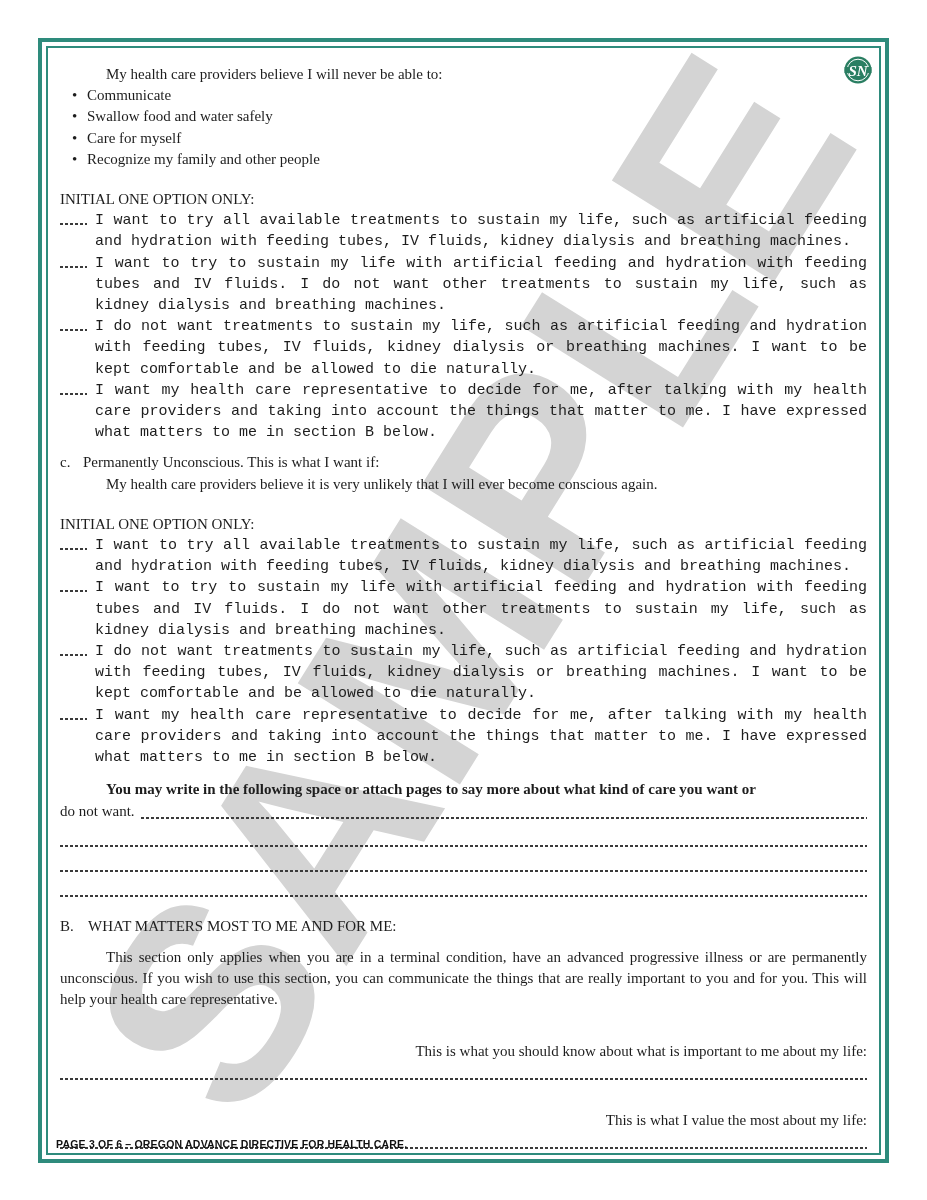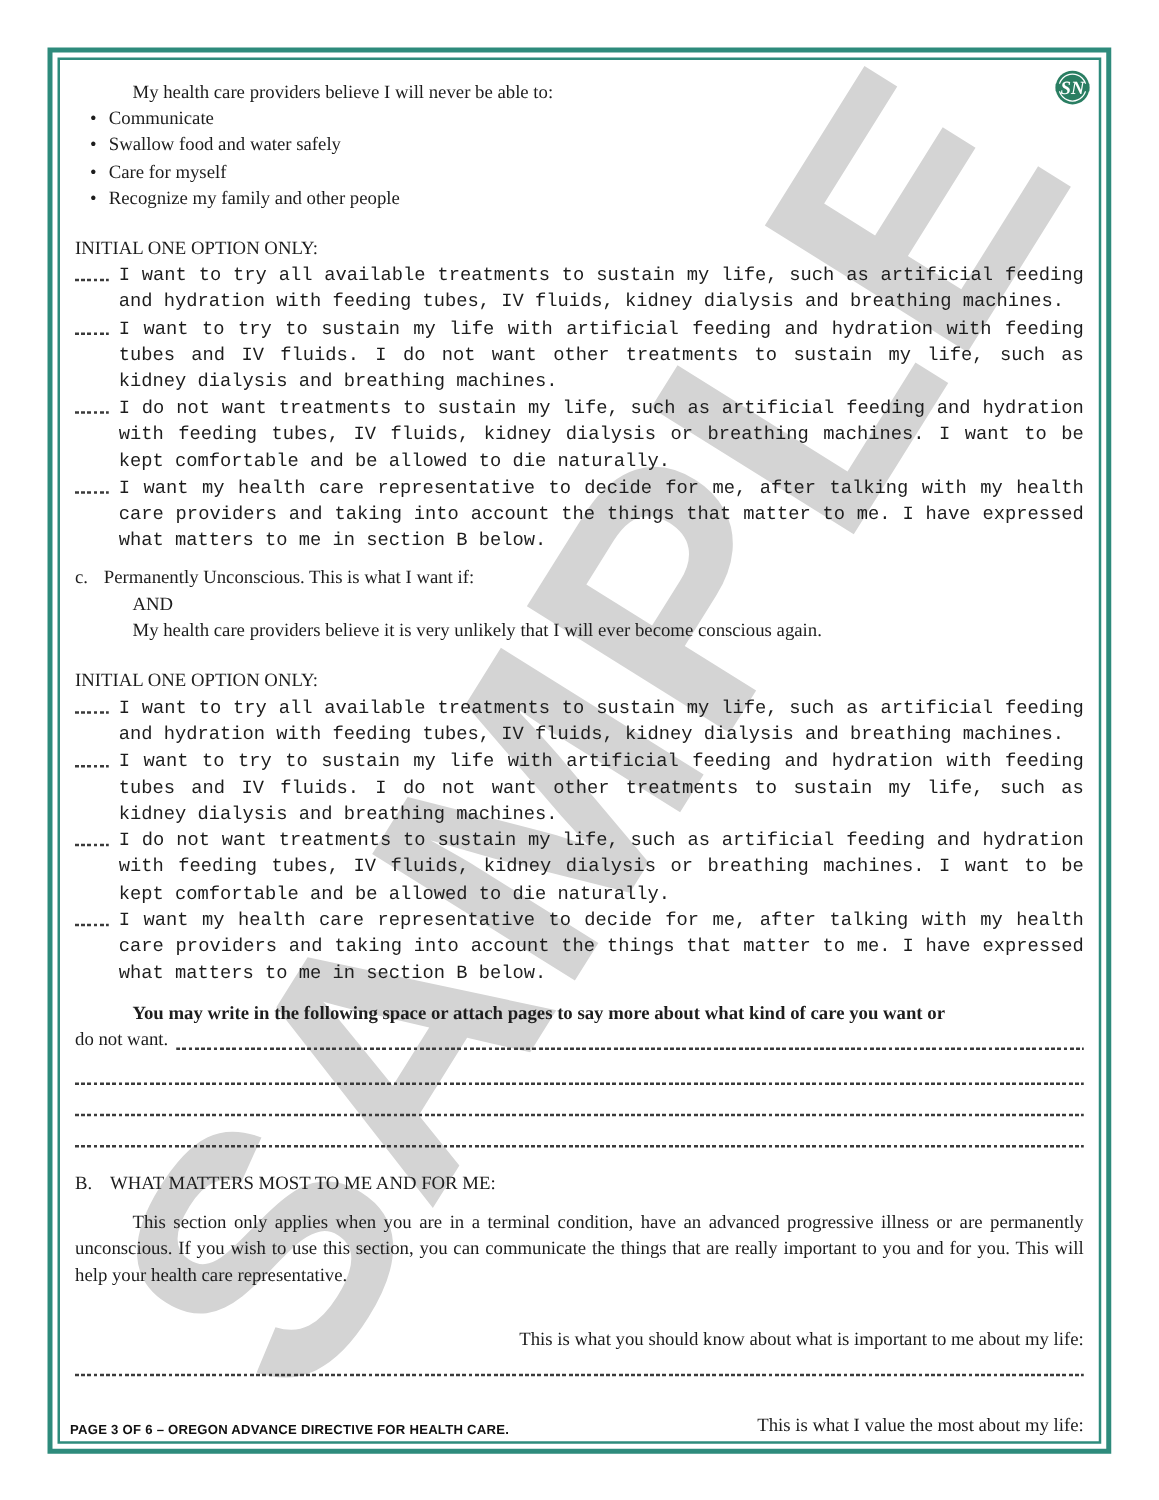--- a/index.html
+++ b/index.html
@@ -120,21 +120,20 @@
       <div class="option">
         <span class="init-blank dash"></span>
         <span>I want my health care representative to decide for me, after talking with my health care providers and taking into account the things that matter to me. I have expressed what matters to me in section B below.</span>
       </div>
 
       <div class="sec-c">
         <div class="c-head">
           <span class="c-label">c.</span>
           <span>Permanently Unconscious. This is what I want if:</span>
         </div>
-        <div class="c-sub">AND</div>
         <div class="c-sub">My health care providers believe it is very unlikely that I will ever become conscious again.</div>
       </div>
 
       <div class="h-initial">INITIAL ONE OPTION ONLY:</div>
       <div class="option">
         <span class="init-blank dash"></span>
         <span>I want to try all available treatments to sustain my life, such as artificial feeding and hydration with feeding tubes, IV fluids, kidney dialysis and breathing machines.</span>
       </div>
       <div class="option">
         <span class="init-blank dash"></span>

